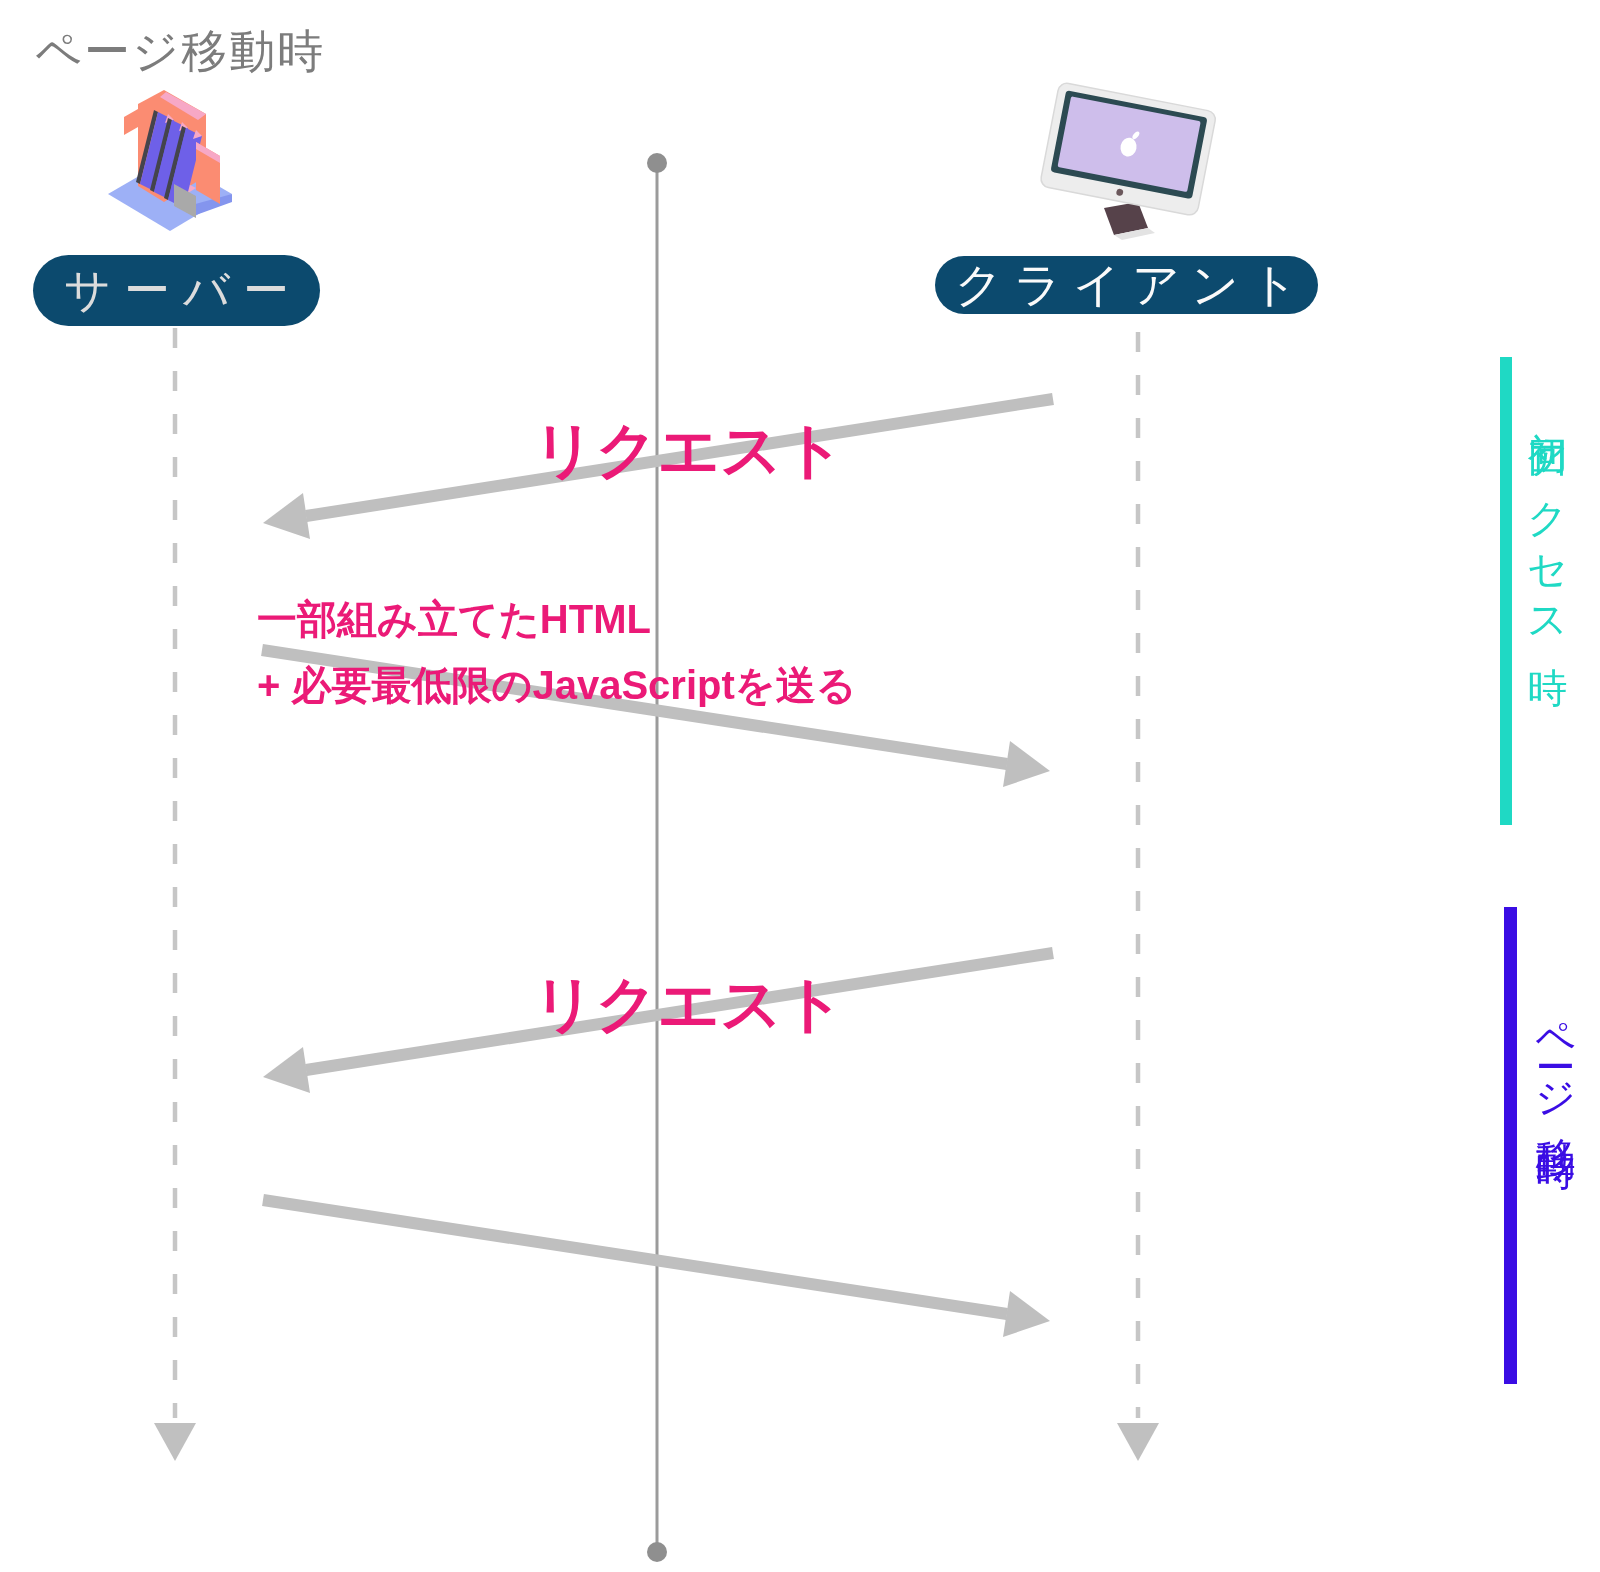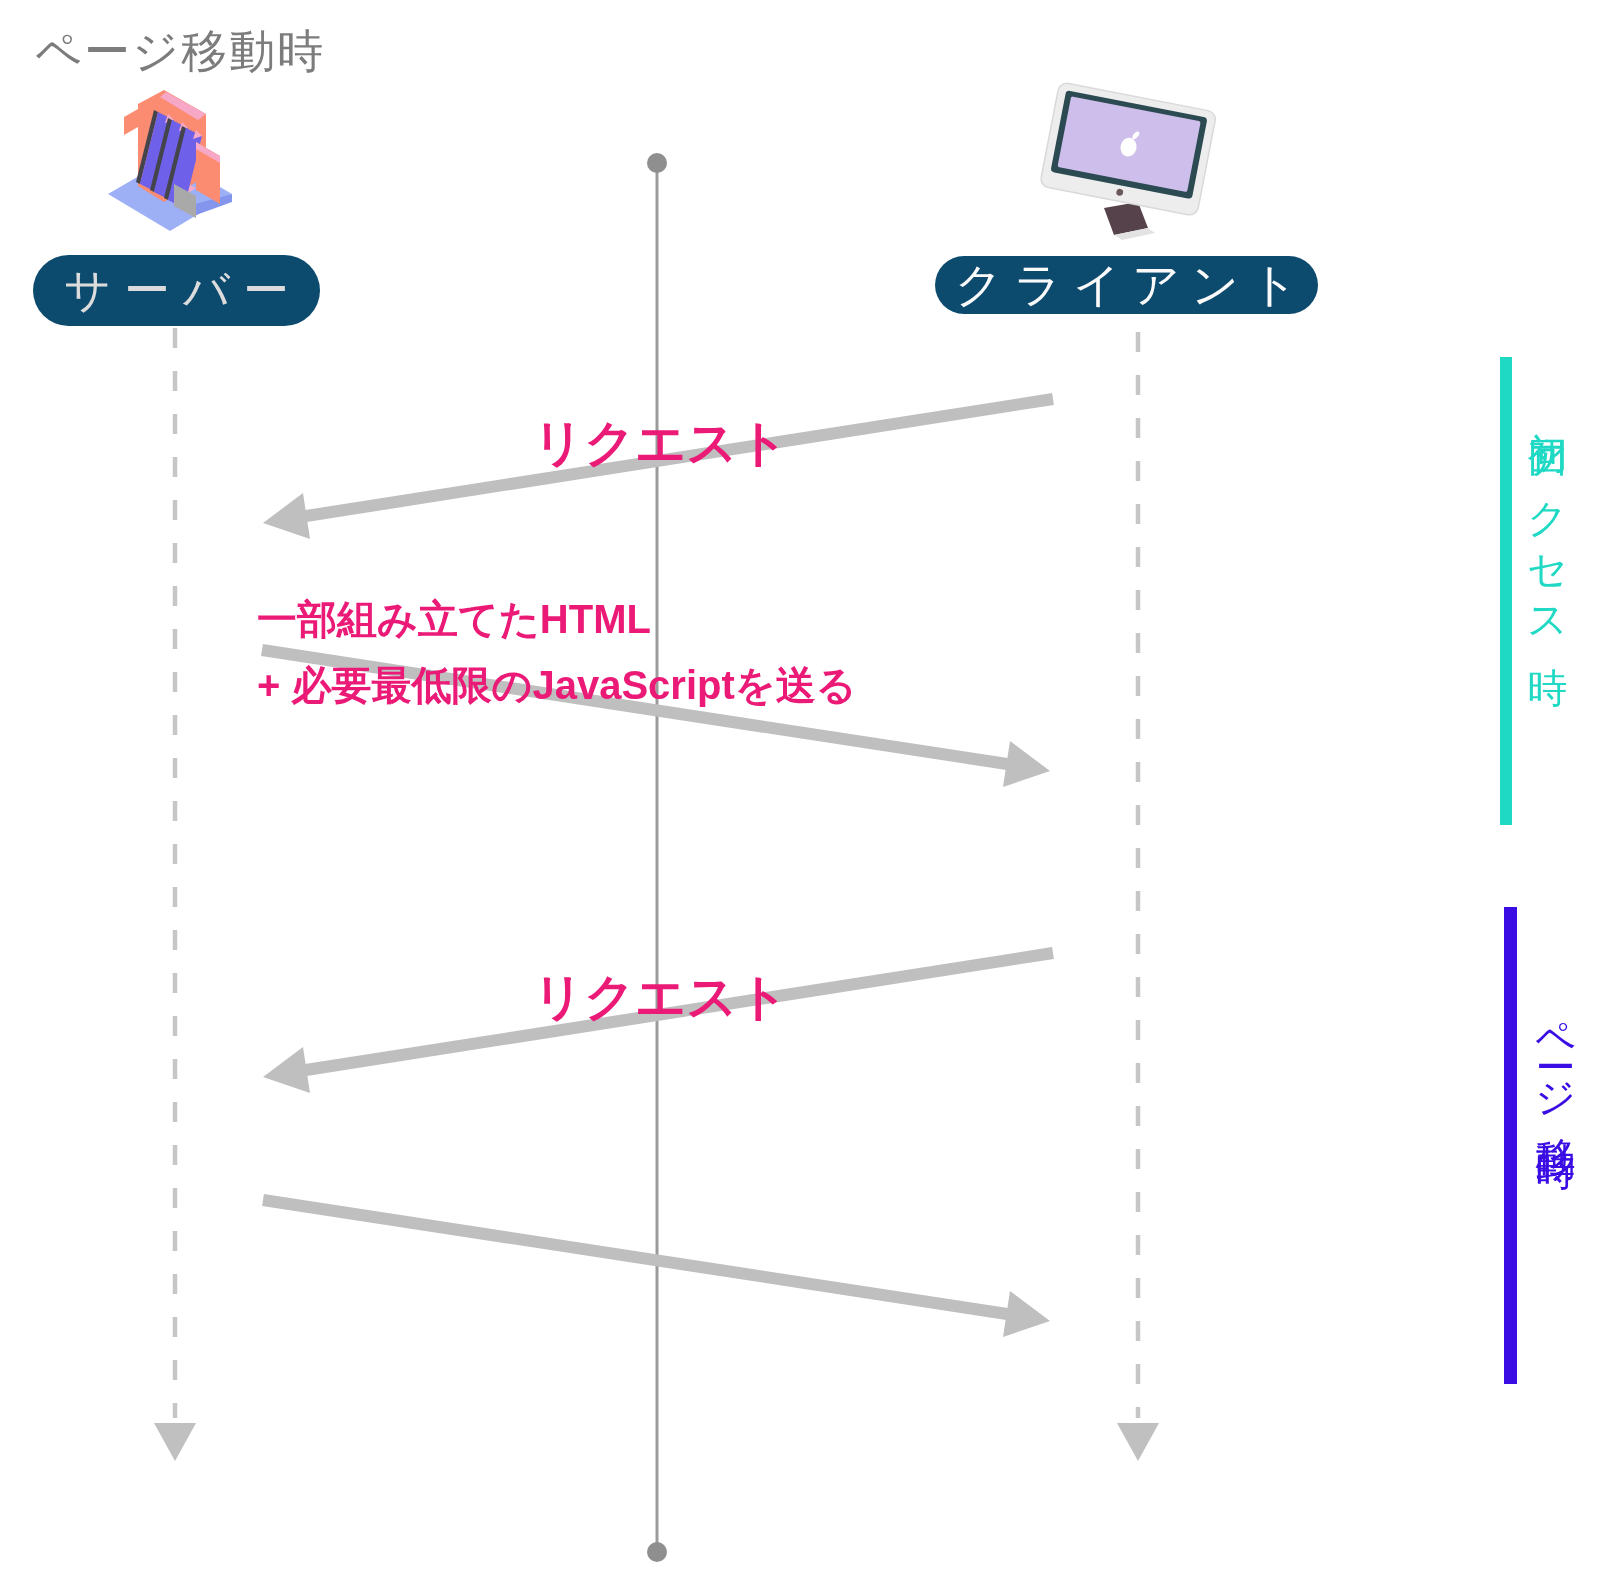--- a/index.html
+++ b/index.html
@@ -6,21 +6,21 @@
   .stage{position:relative;width:1600px;height:1572px;overflow:hidden;background:#ffffff;
          font-family:"Liberation Sans","DejaVu Sans",sans-serif;}
   .abs{position:absolute;}
   .hdr{font-size:46px;color:#7C7C7C;letter-spacing:2px;white-space:nowrap;font-weight:400;}
   .pill{background:#0c4a6e;display:flex;align-items:center;justify-content:center;white-space:nowrap;font-weight:400;}
   .pill-server{left:33px;top:255px;width:287px;height:71px;border-radius:36px;
                font-size:46px;color:#DCDCDC;letter-spacing:13px;text-indent:13px;}
   .pill-client{left:935px;top:256px;width:383px;height:58px;border-radius:38px;
                font-size:47px;color:#FAFAFA;letter-spacing:11px;text-indent:11px;}
   .pink{color:#EB1A77;font-weight:700;white-space:nowrap;}
-  .req{font-size:50px;}
+  .req{font-size:61px;}
   .req1{left:533px;top:410px;}
   .req2{left:533px;top:964px;}
   .resp{left:257px;top:586px;font-size:40px;line-height:66px;}
   .vlabel{writing-mode:vertical-rl;text-orientation:upright;font-size:40px;font-weight:400;white-space:nowrap;}
   .v1{color:#1FD9C4;left:1521px;top:400px;letter-spacing:9px;}
   .v2{color:#3A0DE4;left:1529px;top:994px;letter-spacing:7px;}
   svg{display:block;}
 </style>
 </head>
 <body>

